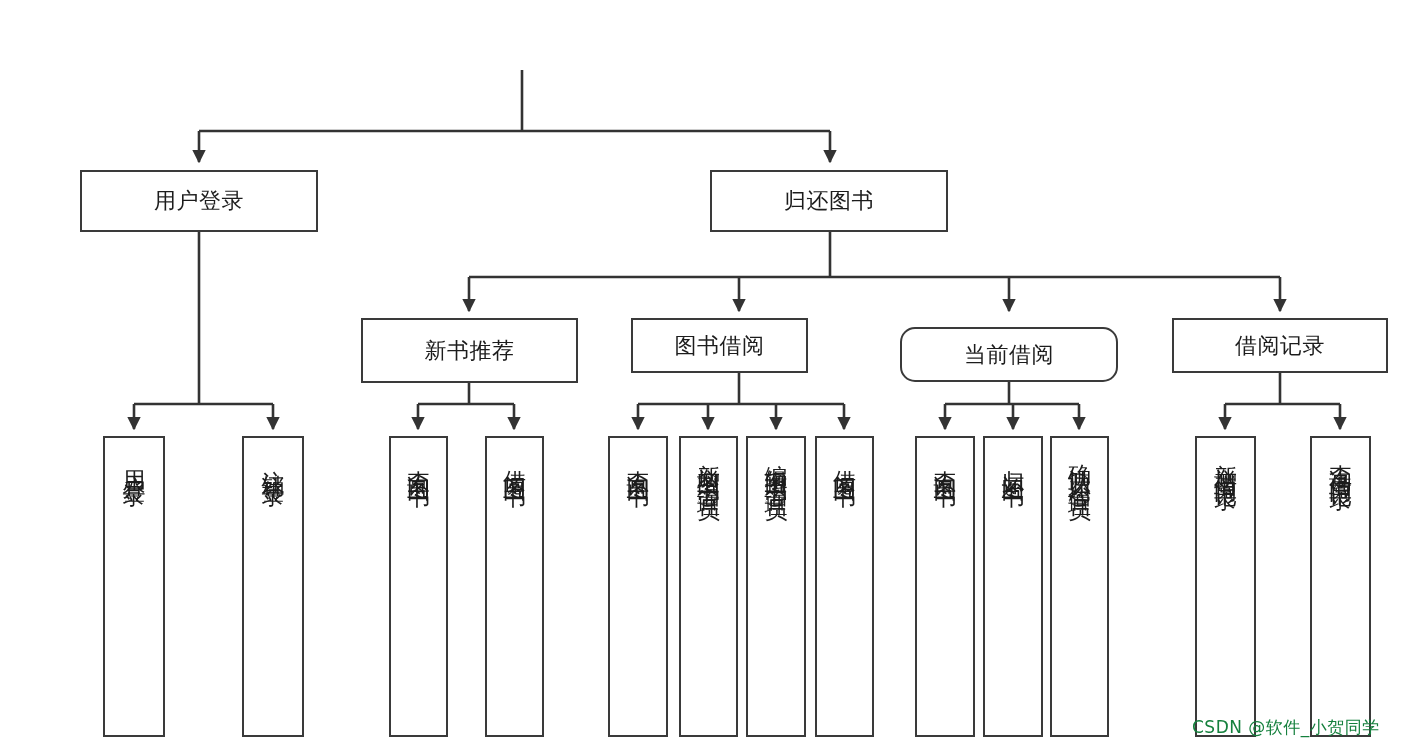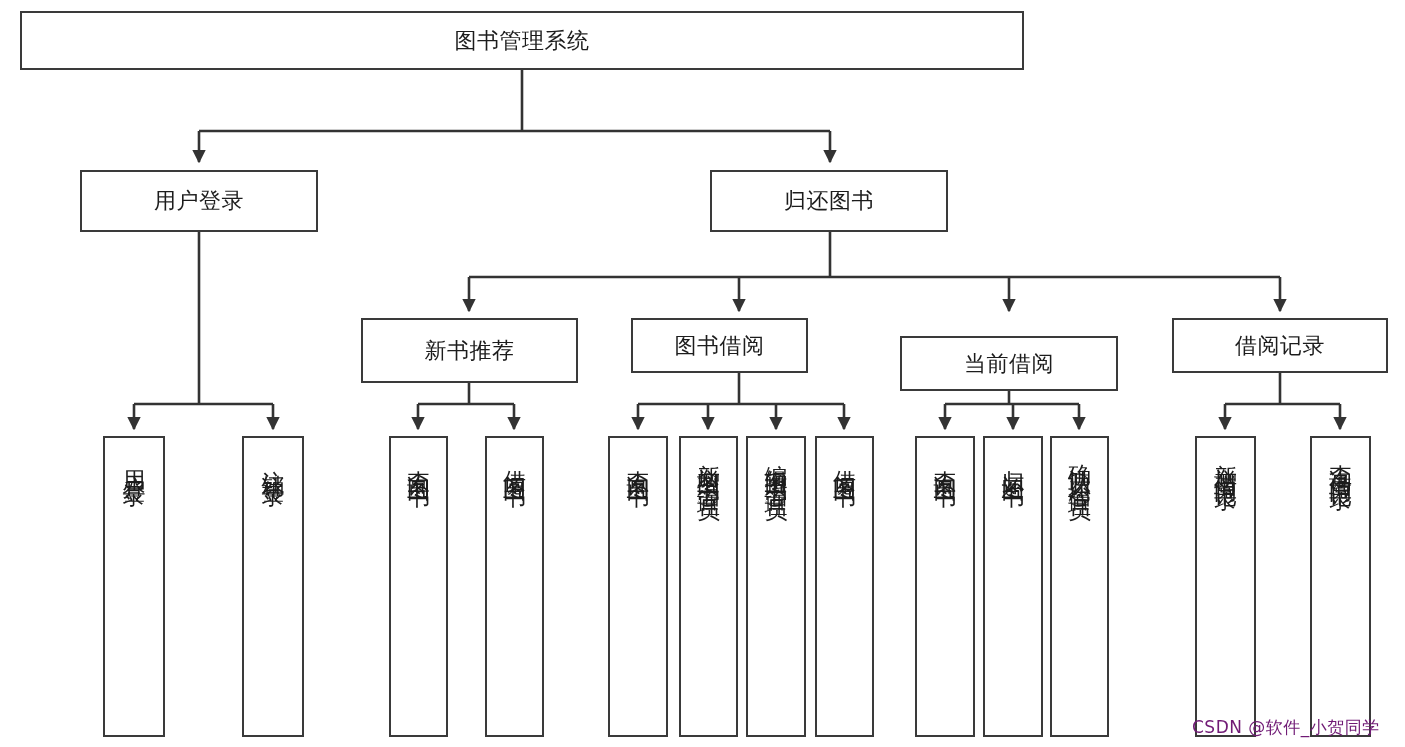--- a/index.html
+++ b/index.html
@@ -61,21 +61,21 @@
     font-size: 23px;
     line-height: 1.0;
     letter-spacing: 5px;
     white-space: nowrap;
   }
   .node.vert.tall-text {
     padding-top: 8px;
   }
   .watermark {
     position: absolute;
-    color: #701a75;
+    color: #15803d;
     font-size: 17px;
     letter-spacing: 0.5px;
     white-space: nowrap;
     user-select: none;
   }
 </style>
 </head>
 <body>
 
 <div id="canvas">
@@ -123,38 +123,35 @@
       <path d="M 1013 404 L 1013 429" marker-end="url(#arrow)"></path>
       <path d="M 1079 404 L 1079 429" marker-end="url(#arrow)"></path>
 
       <path d="M 1280 373 L 1280 404"></path>
       <path d="M 1225 404 L 1340 404"></path>
       <path d="M 1225 404 L 1225 429" marker-end="url(#arrow)"></path>
       <path d="M 1340 404 L 1340 429" marker-end="url(#arrow)"></path>
     </g>
   </svg>
 
-  <div class="node horiz root" style="left:20px; top:11px; width:1004px; height:59px;">
-    <span class="label">图书管理系统</span>
-  </div>
 
   <div class="node horiz" style="left:80px; top:170px; width:238px; height:62px;">
     <span class="label">用户登录</span>
   </div>
   <div class="node horiz" style="left:710px; top:170px; width:238px; height:62px;">
     <span class="label">归还图书</span>
   </div>
 
   <div class="node horiz" style="left:361px; top:318px; width:217px; height:65px;">
     <span class="label">新书推荐</span>
   </div>
   <div class="node horiz" style="left:631px; top:318px; width:177px; height:55px;">
     <span class="label">图书借阅</span>
   </div>
-  <div class="node horiz" style="left:900px; top:336px; width:218px; height:55px;">
+  <div class="node horiz" style="left:900px; top:327px; width:218px; height:55px;border-radius:15px;">
     <span class="label">当前借阅</span>
   </div>
   <div class="node horiz" style="left:1172px; top:318px; width:216px; height:55px;">
     <span class="label">借阅记录</span>
   </div>
 
   <div class="node vert" style="left:103px; top:436px; width:62px; height:301px;">
     <span class="label">用户登录</span>
   </div>
   <div class="node vert" style="left:242px; top:436px; width:62px; height:301px;">

